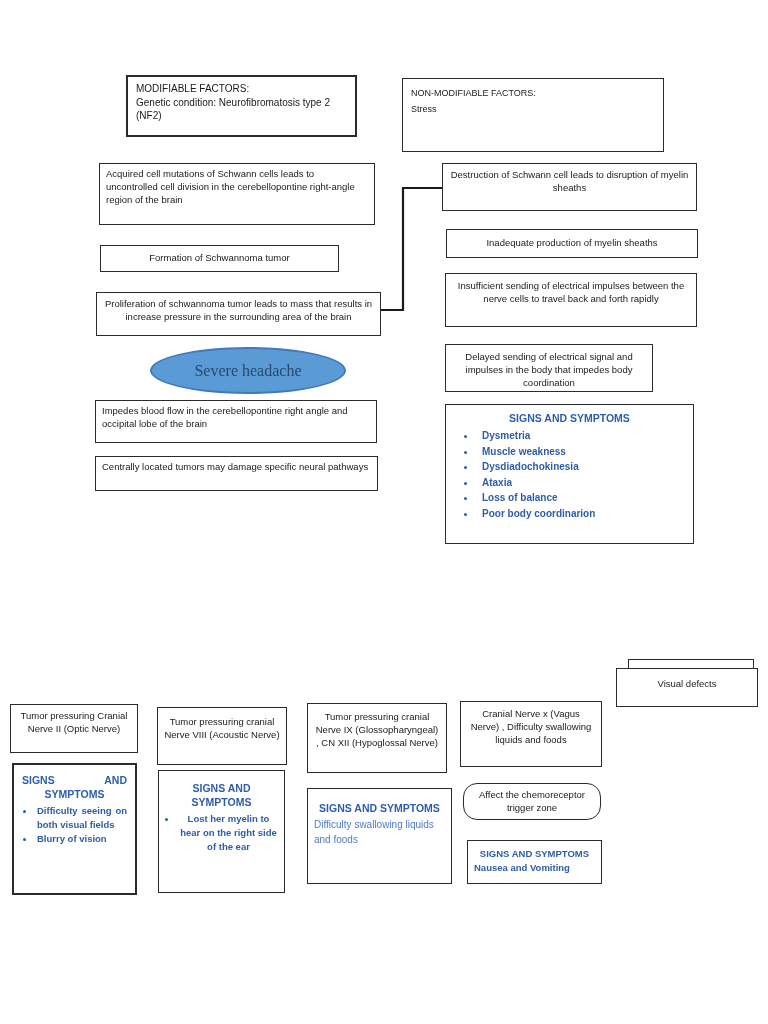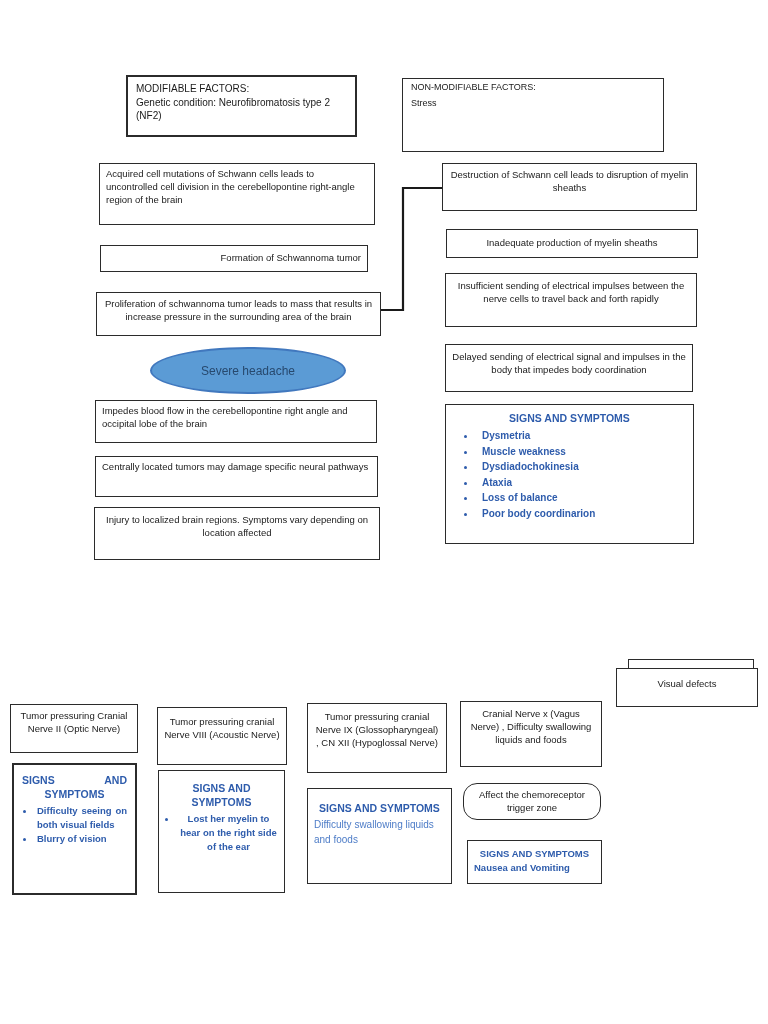--- a/index.html
+++ b/index.html
@@ -18,43 +18,44 @@
     background:#ffffff;
     font-size:9.5px;
     line-height:1.35;
     padding:4px 6px;
   }
   .c{text-align:center;}
   .l{text-align:left;}
 
   
   #modifiable{left:126px;top:75px;width:231px;height:62px;font-size:10px;padding:5px 8px;border-width:2px;}
-  #nonmod{left:402px;top:78px;width:262px;height:74px;font-size:9px;padding:0 8px;line-height:1.8;border-width:1.5px;}
+  #nonmod{left:402px;top:78px;width:262px;height:74px;font-size:9px;padding:6px 8px;line-height:1.8;border-width:1.5px;}
 
   
   #acquired{left:99px;top:163px;width:276px;height:62px;}
-  #formation{left:100px;top:245px;width:268px;height:27px;padding-top:6px;text-align:right;}
+  #formation{left:100px;top:245px;width:239px;height:27px;padding-top:6px;}
   #proliferation{left:96px;top:292px;width:285px;height:44px;padding-top:5px;}
   #impedes{left:95px;top:400px;width:282px;height:43px;}
-  #centrally{left:95px;top:456px;width:283px;height:41px;}
+  #centrally{left:95px;top:456px;width:283px;height:35px;}
   #injury{left:94px;top:507px;width:286px;height:53px;padding-top:6px;}
 
   
   #headache{
     position:absolute;left:150px;top:347px;width:192px;height:43px;
     border-radius:50%;
     display:flex;align-items:center;justify-content:center;
-    font-size:12px;
+    font-size:16px;
+    font-family:Liberation Serif, serif;
   }
 
   
   #destruction{left:442px;top:163px;width:255px;height:48px;padding-top:5px;}
   #inadequate{left:446px;top:229px;width:252px;height:29px;padding-top:7px;}
   #insufficient{left:445px;top:273px;width:252px;height:54px;padding-top:6px;}
-  #delayed{left:445px;top:344px;width:248px;height:48px;padding-top:6px;}
+  #delayed{left:445px;top:344px;width:208px;height:48px;padding-top:6px;}
   #rsigns{left:445px;top:404px;width:249px;height:140px;}
 
   
   #cereb{left:72px;top:656px;width:145px;height:34px;padding-top:6px;}
   #occipital{left:628px;top:659px;width:126px;height:35px;padding:6px 8px;}
   #visual{left:616px;top:668px;width:142px;height:39px;padding-top:9px;}
   #optic{left:10px;top:704px;width:128px;height:49px;padding-top:5px;}
   #acoustic{left:157px;top:707px;width:130px;height:58px;padding-top:8px;}
   #glosso{left:307px;top:703px;width:140px;height:70px;padding-top:7px;}
   #vagus{left:460px;top:701px;width:142px;height:66px;padding-top:6px;}
@@ -98,21 +99,20 @@
   <div class="bx l" id="acquired">Acquired cell mutations of Schwann cells leads to uncontrolled cell division in the cerebellopontine right-angle region of the brain</div>
   <div class="bx c" id="formation">Formation of Schwannoma tumor</div>
   <div class="bx c" id="proliferation">Proliferation of schwannoma tumor leads to mass that results in increase pressure in the surrounding area of the brain</div>
 
   <div id="headache" style="background:#5b9bd5;border:2px solid #4178be;color:#27496e;">
     <span>Severe headache</span>
   </div>
 
   <div class="bx l" id="impedes">Impedes blood flow in the cerebellopontine right angle and occipital lobe of the brain</div>
   <div class="bx l" id="centrally">Centrally located tumors may damage specific neural pathways</div>
-  <div class="bx c" id="injury">Injury to localized brain regions. Symptoms vary depending on location affected</div>
 
   <svg id="connector" viewBox="0 0 64 130">
     <path d="M 1 125 L 23 125 L 23 3 L 63 3" fill="none" stroke="#1a1a1a" stroke-width="2.2"></path>
   </svg>
 
   <div class="bx c" id="destruction">Destruction of Schwann cell leads to disruption of myelin sheaths</div>
   <div class="bx c" id="inadequate">Inadequate production of myelin sheaths</div>
   <div class="bx c" id="insufficient">Insufficient sending of electrical impulses between the nerve cells to travel back and forth rapidly</div>
   <div class="bx c" id="delayed">Delayed sending of electrical signal and impulses in the body that impedes body coordination</div>
 

